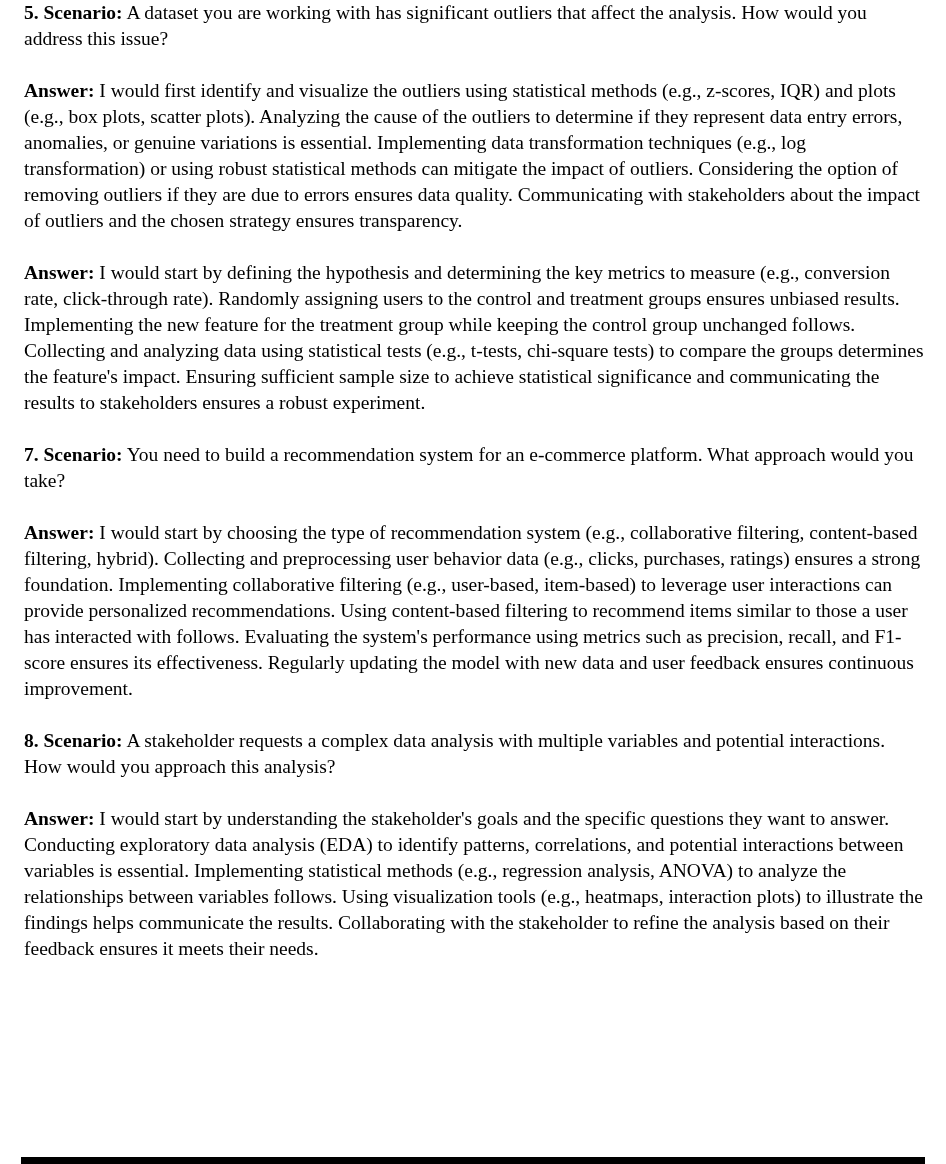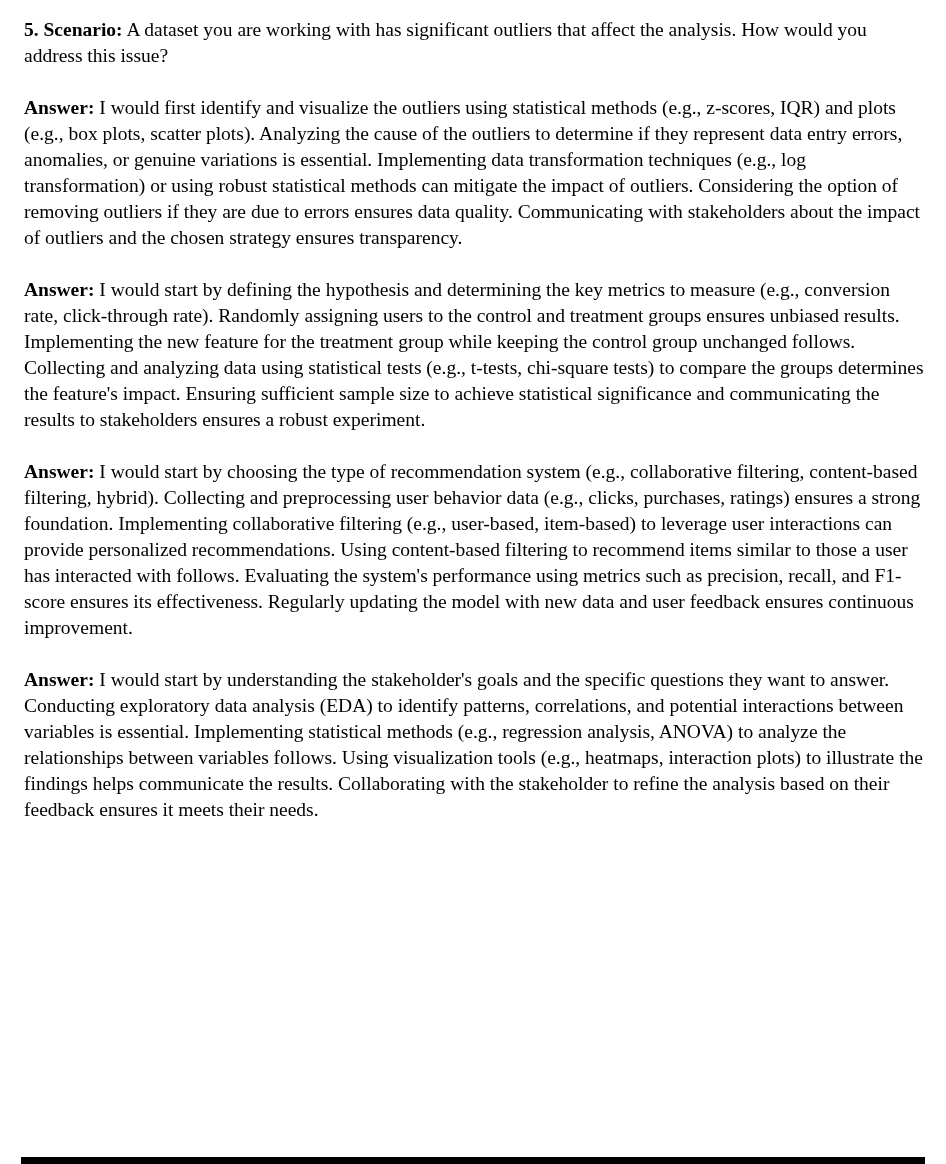--- a/index.html
+++ b/index.html
@@ -9,21 +9,21 @@
   body {
     width: 946px;
     height: 1164px;
     background: #ffffff;
     color: #000000;
     font-family: "Liberation Serif", "DejaVu Serif", serif;
     position: relative;
     overflow: hidden;
   }
   .page {
-    padding: 17px 22px 0 24px;
+    padding: 0 22px 0 24px;
   }
   .para {
     font-size: 19.5px;
     line-height: 26px;
     margin: 0 0 26px 0;
     text-align: left;
   }
   .para b {
     font-weight: bold;
   }
@@ -44,22 +44,24 @@
   <div class="qa-block">
     <p class="para"><b>5. Scenario:</b><span> A dataset you are working with has significant outliers that affect the analysis. How would you address this issue?</span></p>
     <p class="para"><b>Answer:</b><span> I would first identify and visualize the outliers using statistical methods (e.g., z-scores, IQR) and plots (e.g., box plots, scatter plots). Analyzing the cause of the outliers to determine if they represent data entry errors, anomalies, or genuine variations is essential. Implementing data transformation techniques (e.g., log transformation) or using robust statistical methods can mitigate the impact of outliers. Considering the option of removing outliers if they are due to errors ensures data quality. Communicating with stakeholders about the impact of outliers and the chosen strategy ensures transparency.</span></p>
   </div>
 
   <div class="qa-block">
     <p class="para"><b>Answer:</b><span> I would start by defining the hypothesis and determining the key metrics to measure (e.g., conversion rate, click-through rate). Randomly assigning users to the control and treatment groups ensures unbiased results. Implementing the new feature for the treatment group while keeping the control group unchanged follows. Collecting and analyzing data using statistical tests (e.g., t-tests, chi-square tests) to compare the groups determines the feature's impact. Ensuring sufficient sample size to achieve statistical significance and communicating the results to stakeholders ensures a robust experiment.</span></p>
   </div>
 
   <div class="qa-block">
+    <p class="para"><b>7. Scenario:</b><span> You need to build a recommendation system for an e-commerce platform. What approach would you take?</span></p>
     <p class="para"><b>Answer:</b><span> I would start by choosing the type of recommendation system (e.g., collaborative filtering, content-based filtering, hybrid). Collecting and preprocessing user behavior data (e.g., clicks, purchases, ratings) ensures a strong foundation. Implementing collaborative filtering (e.g., user-based, item-based) to leverage user interactions can provide personalized recommendations. Using content-based filtering to recommend items similar to those a user has interacted with follows. Evaluating the system's performance using metrics such as precision, recall, and F1-score ensures its effectiveness. Regularly updating the model with new data and user feedback ensures continuous improvement.</span></p>
   </div>
 
   <div class="qa-block">
+    <p class="para"><b>8. Scenario:</b><span> A stakeholder requests a complex data analysis with multiple variables and potential interactions. How would you approach this analysis?</span></p>
     <p class="para"><b>Answer:</b><span> I would start by understanding the stakeholder's goals and the specific questions they want to answer. Conducting exploratory data analysis (EDA) to identify patterns, correlations, and potential interactions between variables is essential. Implementing statistical methods (e.g., regression analysis, ANOVA) to analyze the relationships between variables follows. Using visualization tools (e.g., heatmaps, interaction plots) to illustrate the findings helps communicate the results. Collaborating with the stakeholder to refine the analysis based on their feedback ensures it meets their needs.</span></p>
   </div>
 
 </div>
 
 <div class="bottom-bar"></div>
 
 </body></html>

